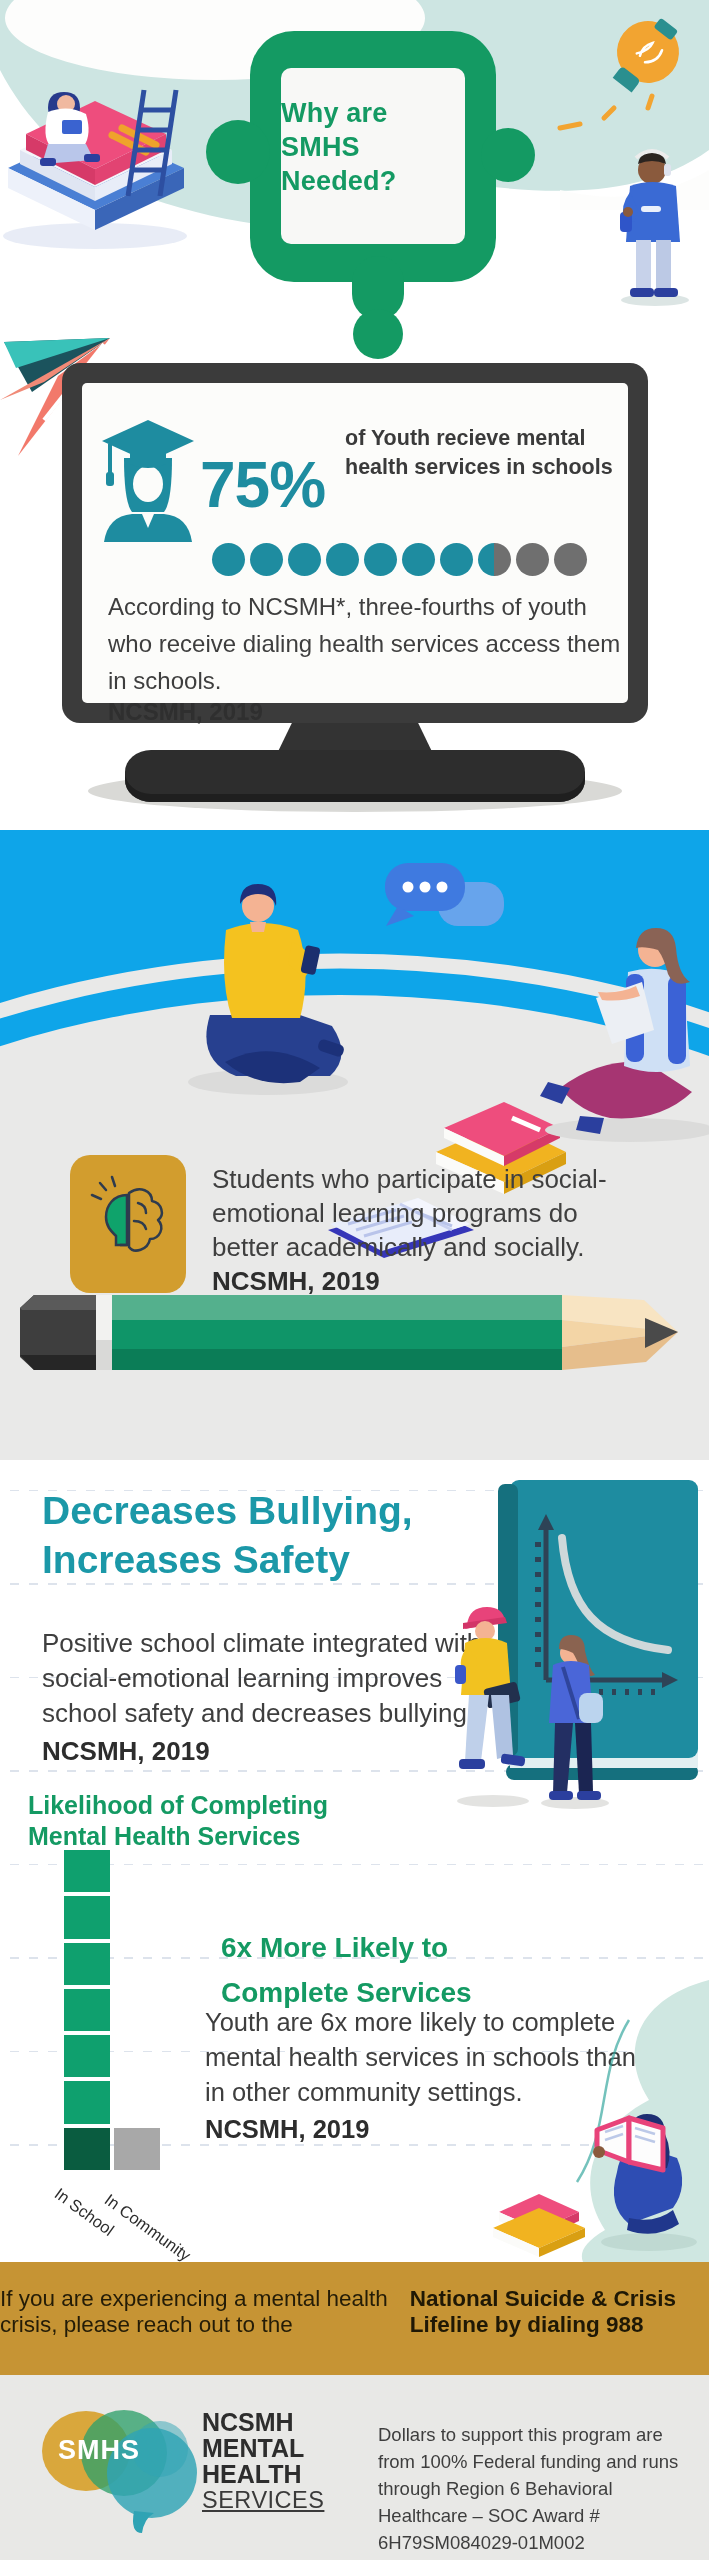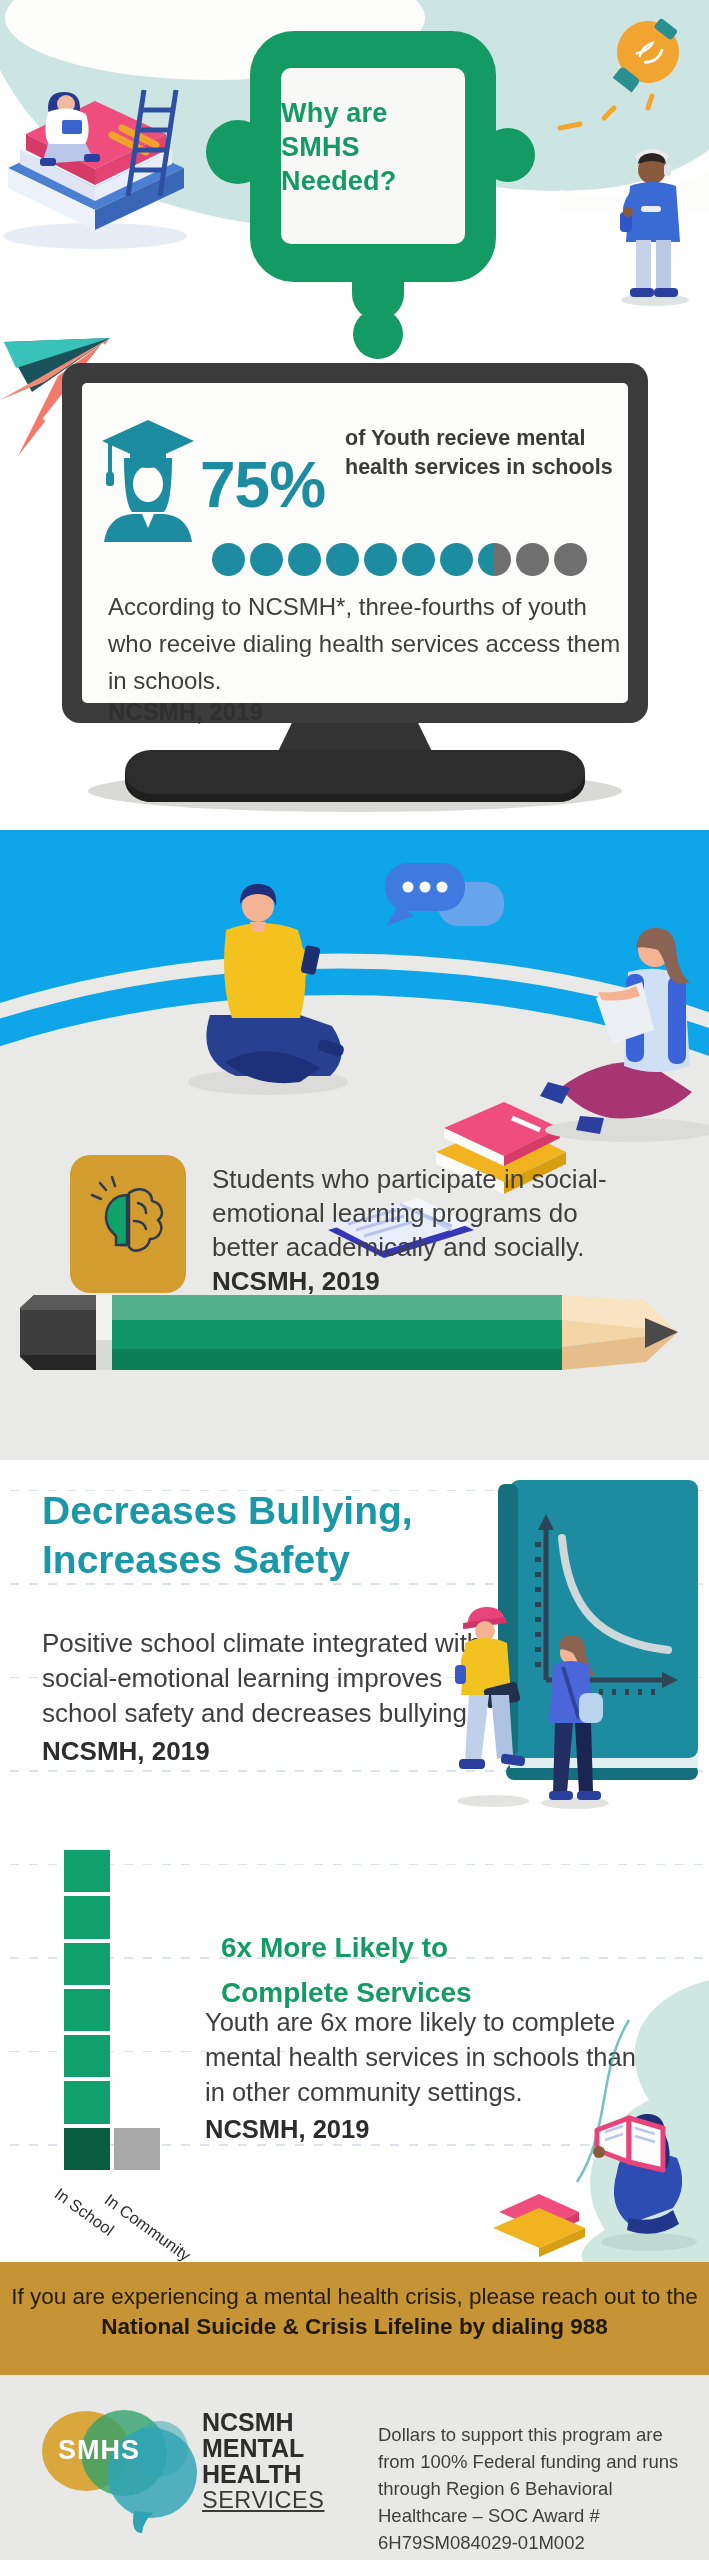--- a/index.html
+++ b/index.html
@@ -56,21 +56,21 @@
   .seg-gray{background:#A8A8A8;}
   .bar-label{position:absolute;font-size:16.5px;color:#2C2C2C;transform:rotate(36deg);transform-origin:left top;white-space:nowrap;}
   .lbl-school{left:62px;top:724px;}
   .lbl-comm{left:112px;top:730px;}
   .sixx-heading{left:205px;top:465px;width:350px;font-size:28px;line-height:45px;font-weight:800;color:#149A63;margin-left:16px;}
   .sixx-body{left:205px;top:545px;width:432px;font-size:25.5px;line-height:35px;color:#3E3E3E;}
   .sixx-source{left:205px;top:655px;font-size:25.5px;font-weight:800;color:#2D2D2D;}
 
   
   .banner{left:0;top:2262px;width:709px;height:113px;background:#C69434;
-    display:flex;flex-direction:column;justify-content:center;align-items:center;gap:4px;padding-bottom:14px;}
+    display:flex;flex-direction:row;justify-content:center;align-items:center;gap:4px;padding-bottom:14px;}
   .banner-l1{font-size:22.5px;color:#241C07;}
   .banner-l2{font-size:22.5px;font-weight:800;color:#1F1805;}
 
   
   .footer{left:0;top:2375px;width:709px;height:185px;background:#E8E8E6;}
   .logo-text{position:absolute;left:58px;top:60px;font-size:27px;font-weight:800;color:#fff;letter-spacing:1px;}
   .org{position:absolute;left:202px;top:34px;color:#2D2D2D;}
   .org div{font-size:25px;line-height:26px;font-weight:800;}
   .org .light{font-weight:400;font-size:23.5px;letter-spacing:.5px;color:#3A3A3A;text-decoration:underline;}
   .funding{position:absolute;left:378px;top:46px;width:302px;font-size:18.5px;line-height:27px;color:#3E3E3E;}
@@ -351,20 +351,24 @@
         <path d="M98,70 q18,-8 36,0 l4,58 h-44 Z" fill="#4A66D8"></path>
         <line x1="108" y1="72" x2="124" y2="124" stroke="#2F459C" stroke-width="4"></line>
         <rect x="124" y="98" width="24" height="30" rx="8" fill="#BBD4EE"></rect>
         <path d="M100,128 l18,0 l-6,70 l-14,0 Z" fill="#232F63"></path>
         <path d="M120,128 l16,0 l2,68 l-14,2 Z" fill="#1B2552"></path>
         <rect x="94" y="196" width="24" height="9" rx="4" fill="#2B3F9E"></rect>
         <rect x="122" y="196" width="24" height="9" rx="4" fill="#2B3F9E"></rect>
       </g>
     </svg>
 
+    <div class="abs like-heading">
+      <div>Likelihood of Completing</div>
+      <div>Mental Health Services</div>
+    </div>
 
     <div class="abs bar bar-school">
         <div class="seg"></div>
         <div class="seg"></div>
         <div class="seg"></div>
         <div class="seg"></div>
         <div class="seg"></div>
         <div class="seg"></div>
         <div class="seg seg-dark"></div>
       </div>

